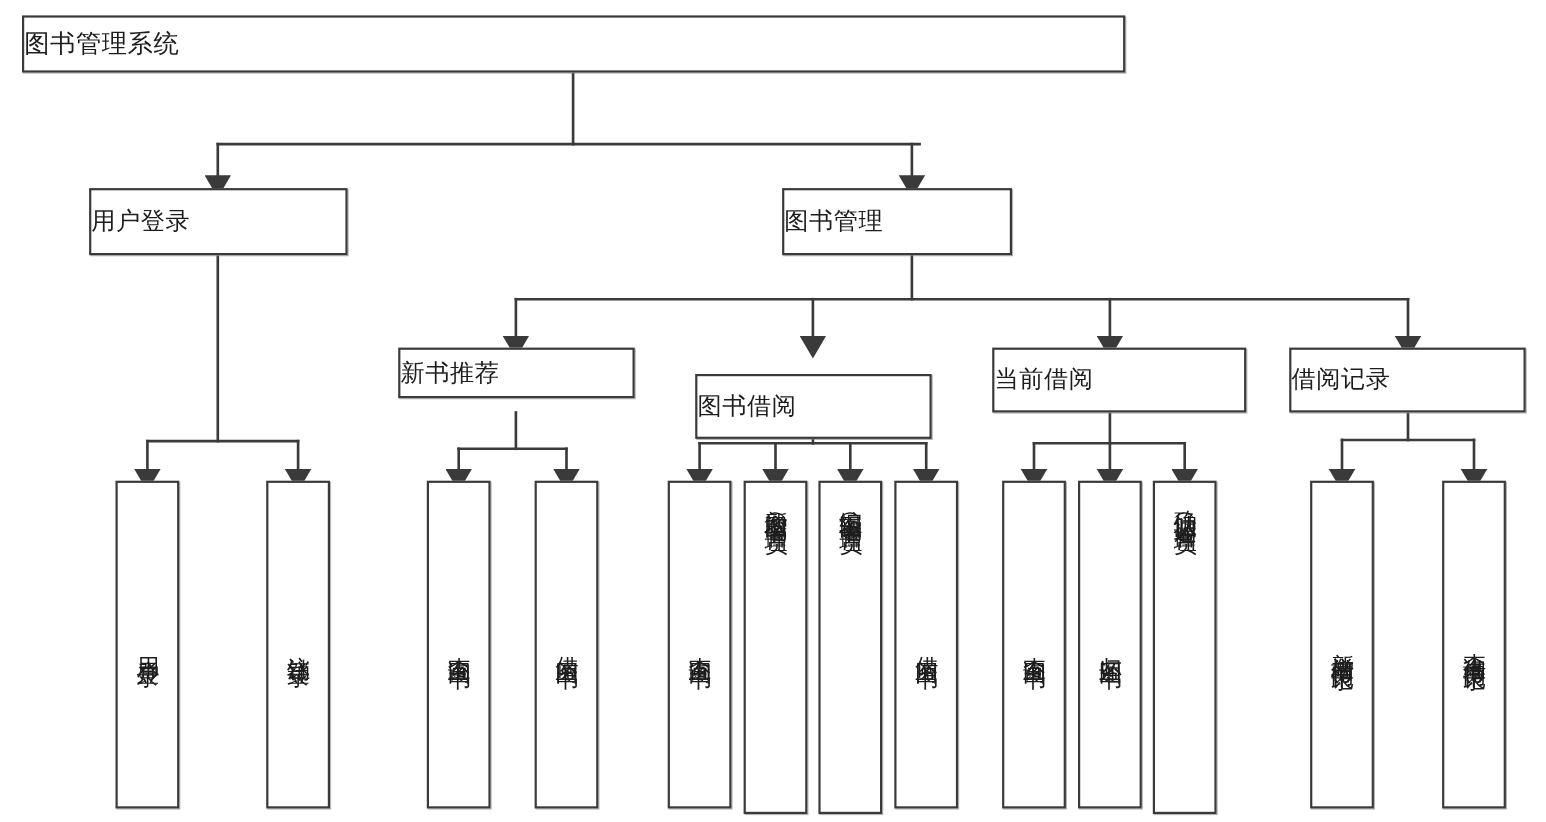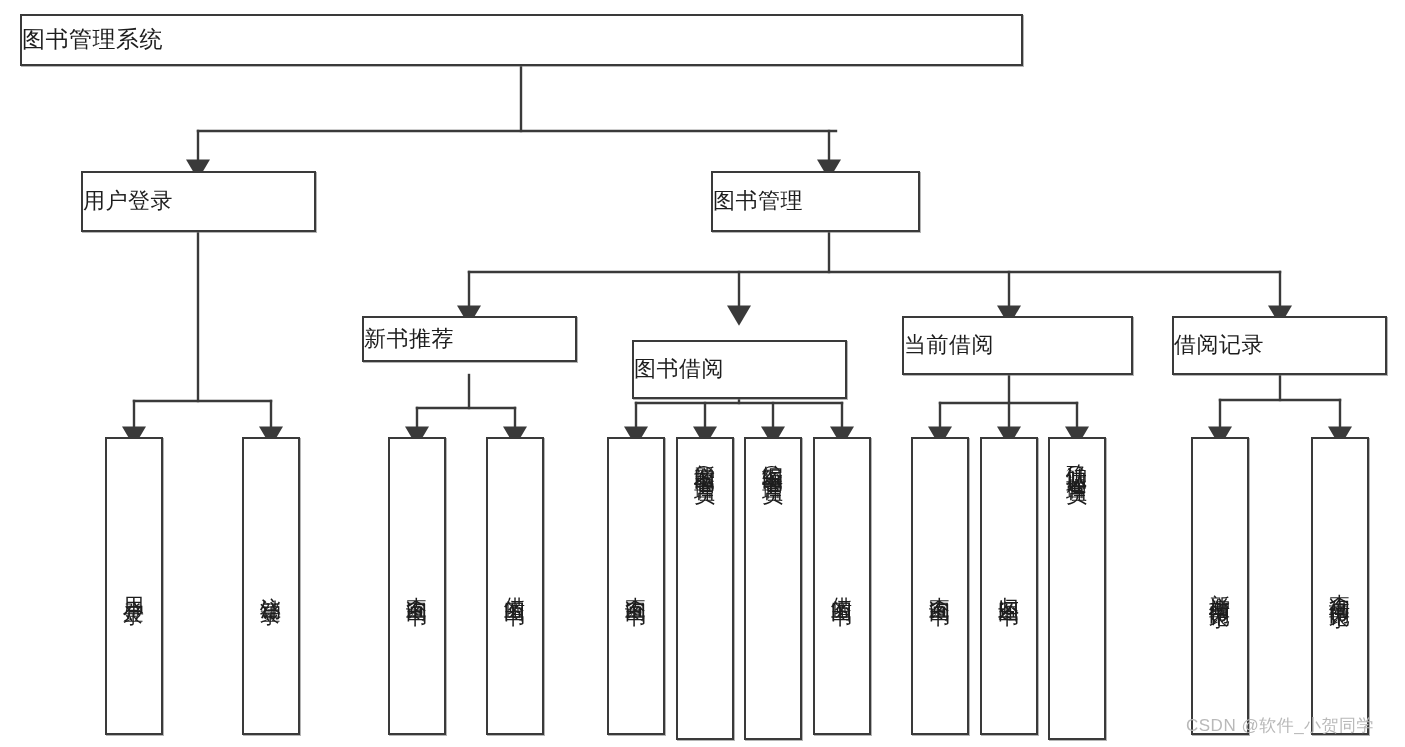--- a/index.html
+++ b/index.html
@@ -196,15 +196,14 @@
     <span class="node-label">确认归还（管理员）</span>
   </div>
 
   <div class="node vert centered" style="left:1191px; top:437px; width:58px; height:298px;">
     <span class="node-label">新增借阅记录</span>
   </div>
   <div class="node vert centered" style="left:1311px; top:437px; width:58px; height:298px;">
     <span class="node-label">查询借阅记录</span>
   </div>
 
-  <div class="watermark">CSDN @软件_小贺同学</div>
 
 </div>
 
 </body></html>

